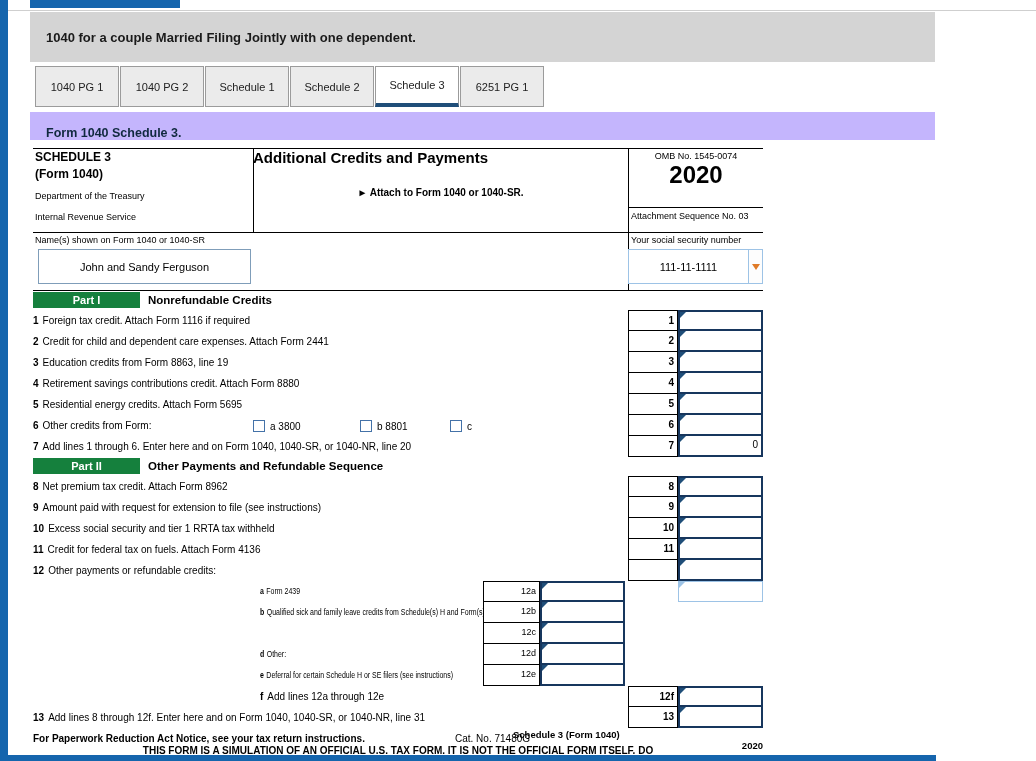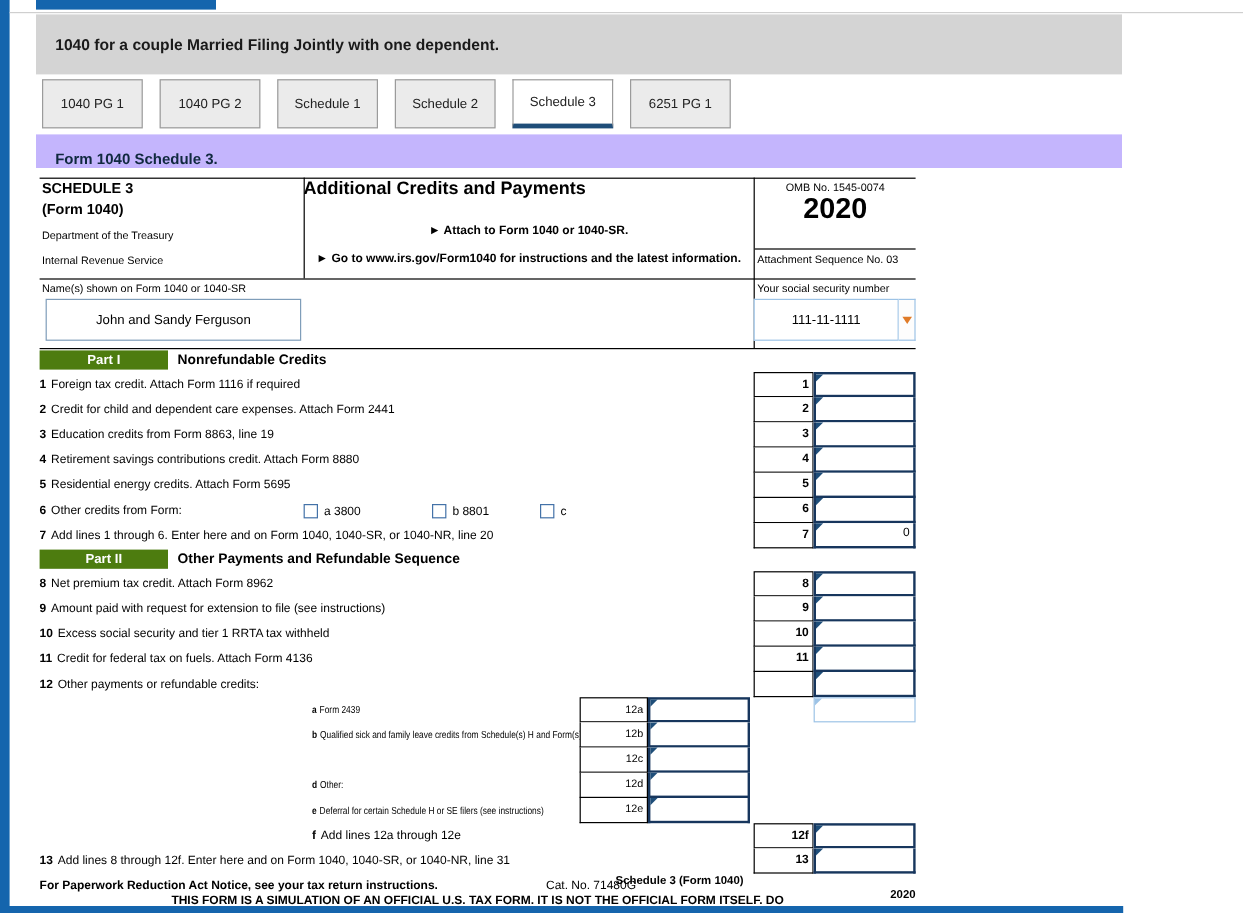--- a/index.html
+++ b/index.html
@@ -7,21 +7,21 @@
   #screen { position:relative; width:1036px; height:761px; background:#fff; overflow:hidden; }
 
   .accent-left   { position:absolute; left:0; top:0; width:8px; height:761px; background:#1565ad; }
   .accent-bottom { position:absolute; left:0; top:755px; width:936px; height:6px; background:#1565ad; }
   .tab-stub      { position:absolute; left:30px; top:0; width:150px; height:8px; background:#1565ad; }
   .top-divider   { position:absolute; left:8px; top:10px; width:1028px; height:1px; background:#cfcfcf; }
 
   .banner { position:absolute; left:30px; top:12px; width:905px; height:50px; background:#d4d4d4;
             display:flex; align-items:center; padding-left:16px; font-size:13px; font-weight:bold; color:#1a1a1a; }
 
-  .tabs { position:absolute; left:35px; top:66px; display:flex; gap:14px; }
+  .tabs { position:absolute; left:35px; top:66px; display:flex; gap:1px; }
   .tab  { width:84px; height:41px; background:#ebebeb; border:1px solid #9b9b9b; display:flex;
           align-items:center; justify-content:center; font-size:11px; color:#222; cursor:pointer; }
   .tab.active { background:#fff; border-bottom:4px solid #1f4e79; }
 
   .section-bar { position:absolute; left:30px; top:112px; width:905px; height:28px; background:#c4b5fd;
                  display:flex; align-items:flex-end; padding-left:16px; font-size:12.5px; font-weight:bold; color:#10293f; }
 
   .sheet { position:absolute; left:33px; top:148px; width:730px; height:613px; font-size:10px; color:#000; }
   .sheet .line { position:absolute; background:#000; }
   .h0 { left:0; top:0; width:730px; height:1px; }
@@ -46,21 +46,21 @@
   .ssn-label  { position:absolute; top:87px; left:598px; font-size:9px; }
   .name-input { position:absolute; top:101px; left:5px;   width:213px; height:35px; border:1px solid #7f9db9;
                 display:flex; align-items:center; justify-content:center; font-size:11px; background:#fff; }
   .ssn-input  { position:absolute; top:101px; left:595px; width:121px; height:35px; border:1px solid #9dc3e6;
                 display:flex; align-items:center; justify-content:center; font-size:11px; background:#fff; }
   .ssn-drop   { position:absolute; top:101px; left:716px; width:14px; height:35px; border:1px solid #9dc3e6;
                 border-left:none; background:#fdfdfd; display:flex; align-items:center; justify-content:center; cursor:pointer; }
   .caret { width:0; height:0; border-left:4px solid transparent; border-right:4px solid transparent; border-top:6px solid #e07b28; }
 
   .partbar  { position:absolute; left:0; width:730px; height:16px; display:flex; align-items:center; }
-  .partbox  { width:107px; height:16px; background:#4d7c0f; color:#fff; font-weight:bold; font-size:11px;
+  .partbox  { width:107px; height:16px; background:#15803d; color:#fff; font-weight:bold; font-size:11px;
               text-align:center; line-height:16px; }
   .parttitle{ margin-left:8px; font-weight:bold; font-size:11.5px; }
 
   .drow { position:absolute; left:0; height:21px; line-height:21px; white-space:nowrap; font-size:10px; }
   .ln   { font-weight:bold; margin-right:4px; }
   .sub  { left:227px; font-size:8.5px; }
   .subdesc { display:inline-block; transform:scaleX(0.82); transform-origin:0 50%; white-space:nowrap; }
   .subdesc b { font-weight:bold; margin-right:3px; }
 
   .numcol { position:absolute; left:595px; width:50px; }
@@ -129,21 +129,20 @@
     <div class="line h3"></div>
     <div class="line v1"></div>
     <div class="line v2"></div>
 
     <div class="t-sched">SCHEDULE 3</div>
     <div class="t-f1040">(Form 1040)</div>
     <div class="t-dept">Department of the Treasury</div>
     <div class="t-irs">Internal Revenue Service</div>
     <div class="c-title">Additional Credits and Payments</div>
     <div class="c-attach">► Attach to Form 1040 or 1040-SR.</div>
-    <div class="c-goto">► Go to www.irs.gov/Form1040 for instructions and the latest information.</div>
     <div class="r-omb">OMB No. 1545-0074</div>
     <div class="r-year">2020</div>
     <div class="r-seq">Attachment Sequence No. 03</div>
 
     <div class="name-label">Name(s) shown on Form 1040 or 1040-SR</div>
     <div class="ssn-label">Your social security number</div>
     <div class="name-input">John and Sandy Ferguson</div>
     <div class="ssn-input">111-11-1111</div>
     <div class="ssn-drop">
       <span class="caret"></span>

